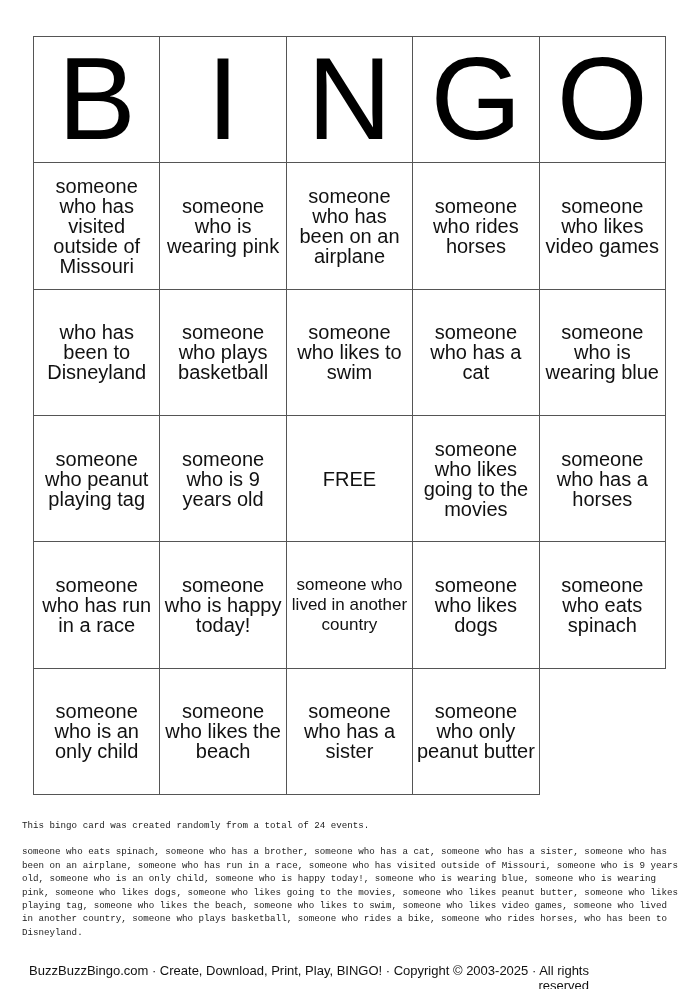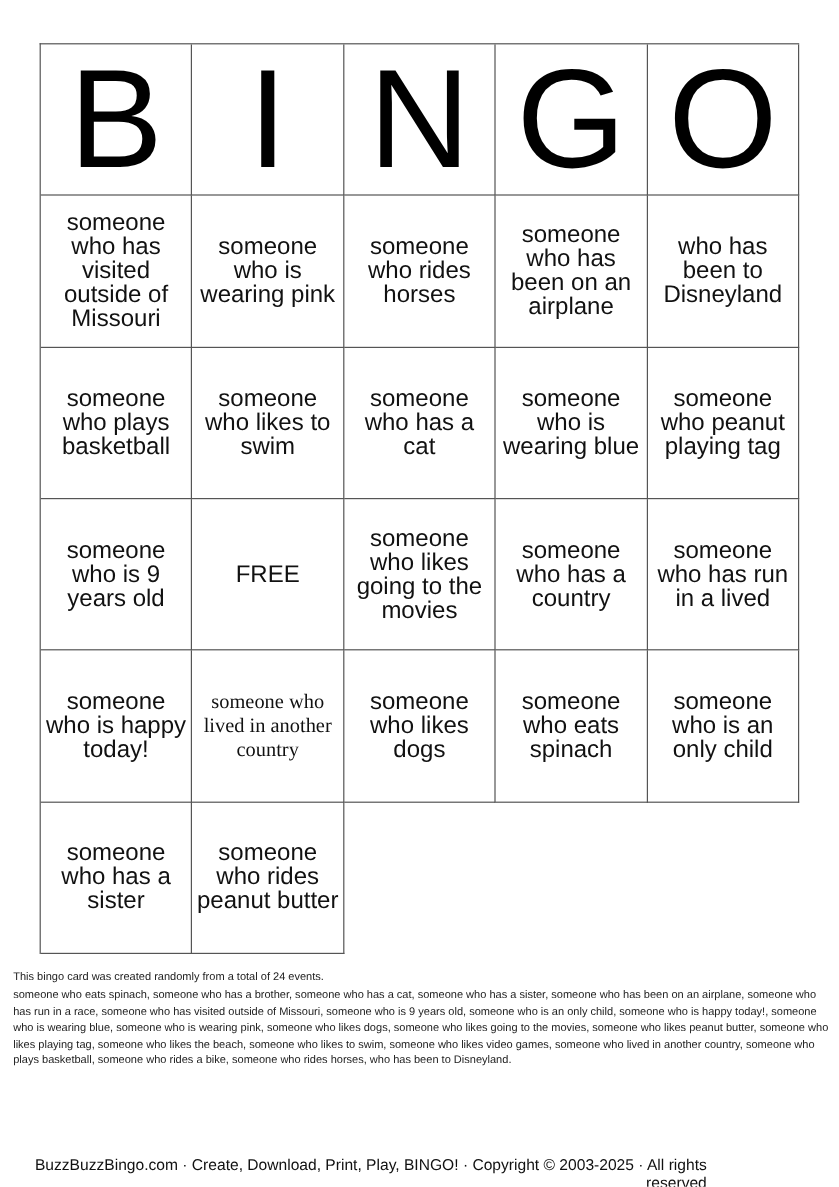--- a/index.html
+++ b/index.html
@@ -43,32 +43,31 @@
       overflow: hidden;
     }
     .cell.header {
       font-size: 117px;
       line-height: 1;
       color: #000;
       padding-bottom: 2px;
     }
     .cell.small {
       font-size: 17px;
-      font-family: Liberation Serif, serif;
     }
     .desc {
       position: absolute;
       left: 9px;
       top: 806px;
       width: 686px;
       font-size: 9.2px;
       line-height: 13.4px;
       color: #222;
     }
-    .desc p { margin: 2px; }
+    .desc p { margin: 13px; font-family: Liberation Mono, monospace; }
     .footer {
       position: absolute;
       left: 0;
       top: 963px;
       width: 589px;
       text-align: right;
       font-size: 13px;
       color: #111;
     }
   </style>
@@ -77,44 +76,46 @@
 
 <div class="card">
   <div class="cell header">B</div>
   <div class="cell header">I</div>
   <div class="cell header">N</div>
   <div class="cell header">G</div>
   <div class="cell header">O</div>
 
   <div class="cell">someone who has visited outside of Missouri</div>
   <div class="cell">someone who is wearing pink</div>
+  <div class="cell">someone who has been on an airplane</div>
   <div class="cell">someone who rides horses</div>
-  <div class="cell">someone who has been on an airplane</div>
+  <div class="cell">someone who likes video games</div>
 
   <div class="cell">who has been to Disneyland</div>
   <div class="cell">someone who plays basketball</div>
   <div class="cell">someone who likes to swim</div>
   <div class="cell">someone who has a cat</div>
   <div class="cell">someone who is wearing blue</div>
 
   <div class="cell">someone who peanut playing tag</div>
   <div class="cell">someone who is 9 years old</div>
   <div class="cell">FREE</div>
   <div class="cell">someone who likes going to the movies</div>
-  <div class="cell">someone who has a country</div>
+  <div class="cell">someone who has a horses</div>
 
-  <div class="cell">someone who has run in a lived</div>
+  <div class="cell">someone who has run in a race</div>
   <div class="cell">someone who is happy today!</div>
   <div class="cell small">someone who lived in another country</div>
   <div class="cell">someone who likes dogs</div>
   <div class="cell">someone who eats spinach</div>
 
   <div class="cell">someone who is an only child</div>
+  <div class="cell">someone who likes the beach</div>
   <div class="cell">someone who has a sister</div>
-  <div class="cell">someone who rides peanut butter</div>
+  <div class="cell">someone who only peanut butter</div>
 </div>
 
 <div class="desc">
   <p>This bingo card was created randomly from a total of 24 events.</p>
   <p>someone who eats spinach, someone who has a brother, someone who has a cat, someone who has a sister, someone who has been on an airplane, someone who has run in a race, someone who has visited outside of Missouri, someone who is 9 years old, someone who is an only child, someone who is happy today!, someone who is wearing blue, someone who is wearing pink, someone who likes dogs, someone who likes going to the movies, someone who likes peanut butter, someone who likes playing tag, someone who likes the beach, someone who likes to swim, someone who likes video games, someone who lived in another country, someone who plays basketball, someone who rides a bike, someone who rides horses, who has been to Disneyland.</p>
 </div>
 
 <div class="footer">BuzzBuzzBingo.com · Create, Download, Print, Play, BINGO! · Copyright © 2003-2025 · All rights reserved</div>
 
 </body></html>

